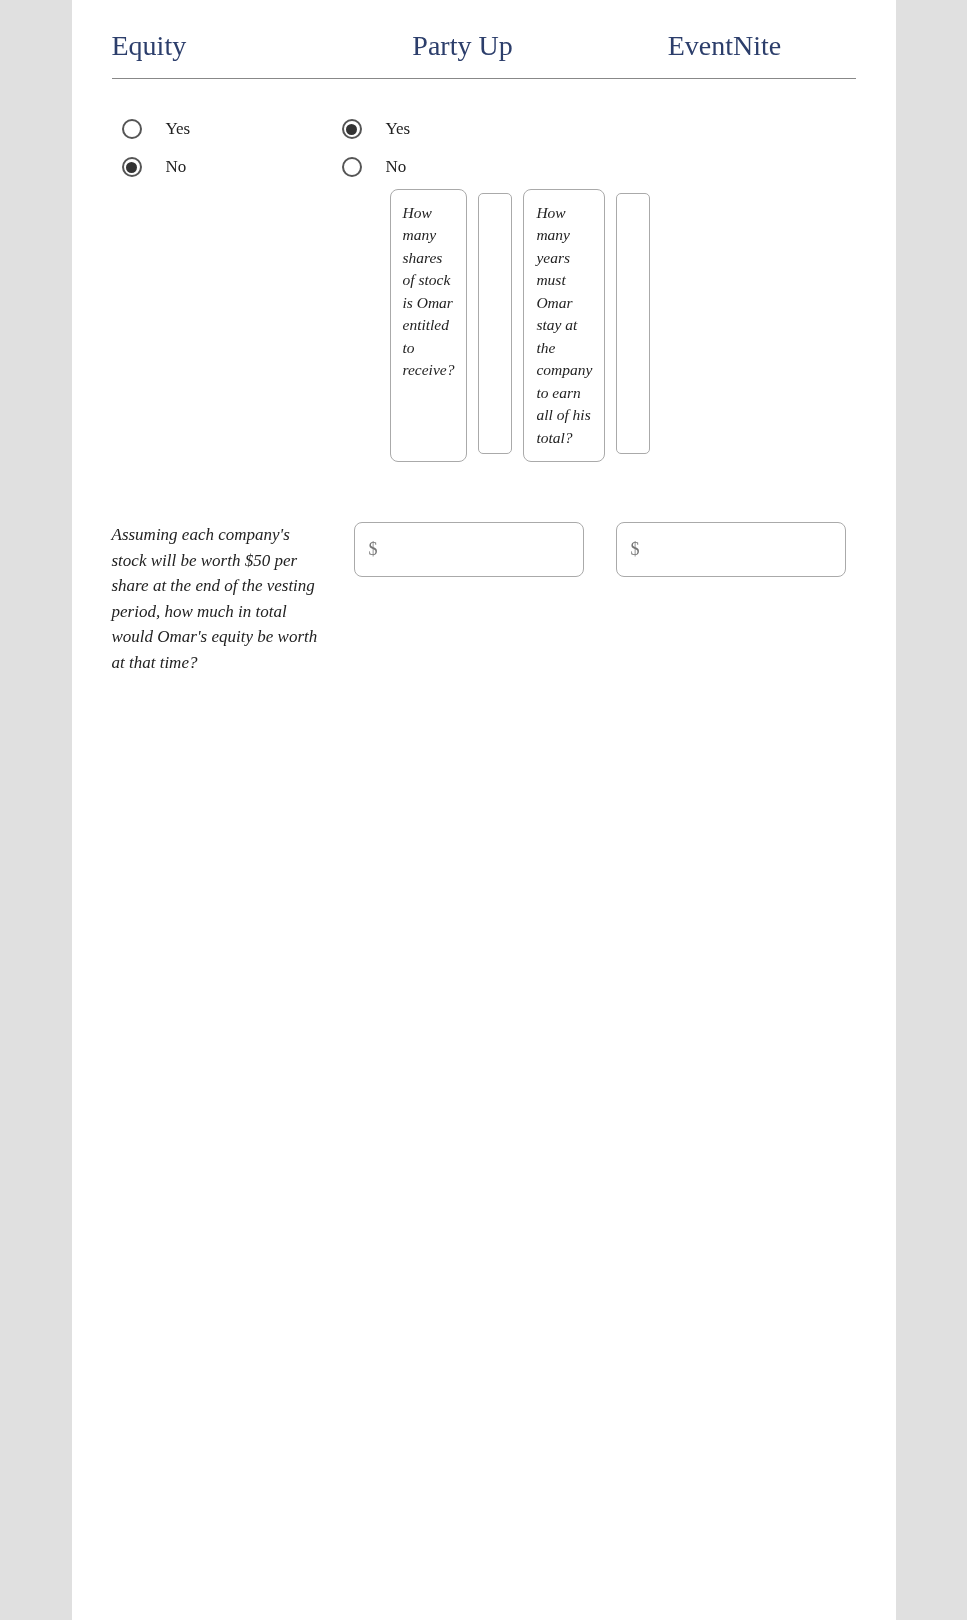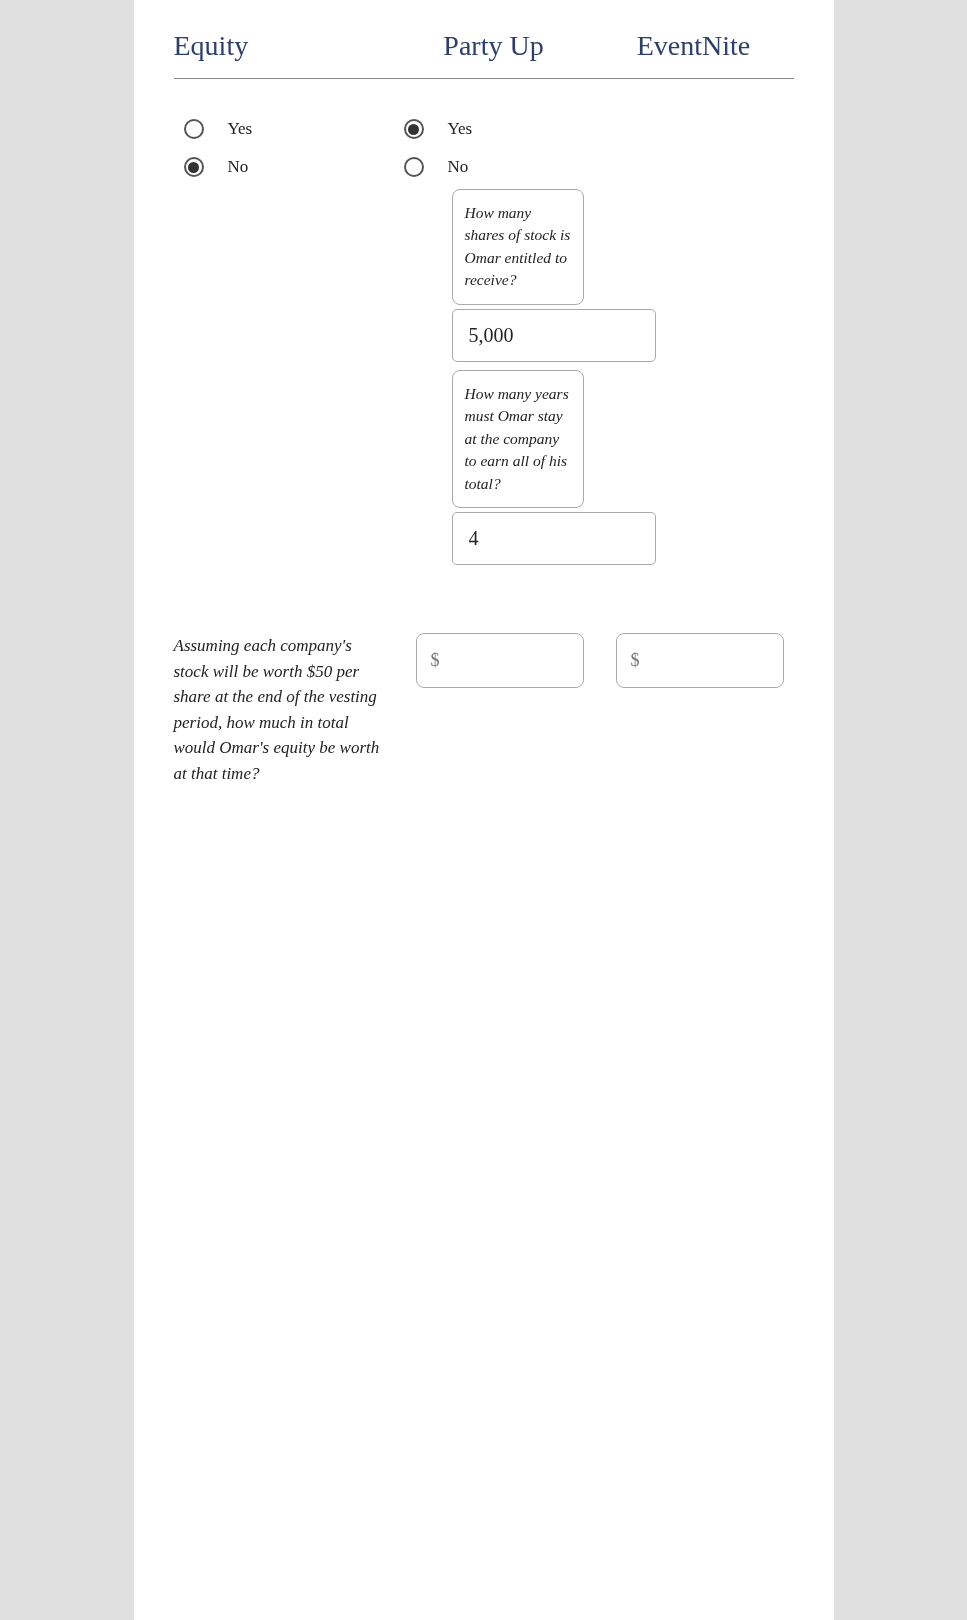--- a/index.html
+++ b/index.html
@@ -11,21 +11,21 @@
     body {
       background: #e0e0e0;
       font-family: Georgia, 'Times New Roman', serif;
       display: flex;
       justify-content: center;
       min-height: 1620px;
     }
 
     .page-wrapper {
       background: #ffffff;
-      width: 700px;
+      width: 824px;
       min-height: 1620px;
       padding: 30px 40px 40px 40px;
       position: relative;
     }
 
     
     .header-row {
       display: grid;
       grid-template-columns: 220px 1fr 1fr;
       align-items: flex-end;
@@ -152,22 +152,22 @@
 
     .eventnite-radios-row {
       display: flex;
       flex-direction: column;
       gap: 18px;
     }
 
     .sub-questions-area {
       margin-top: 12px;
       display: flex;
-      flex-direction: column;
-      gap: 0;
+      flex-direction: row;
+      gap: 11px;
       padding-left: 48px;
     }
 
     .sub-q-label {
       border: 1.5px solid #aaa;
       border-radius: 8px;
       padding: 12px;
       font-size: 15.5px;
       font-style: italic;
       color: #222;

